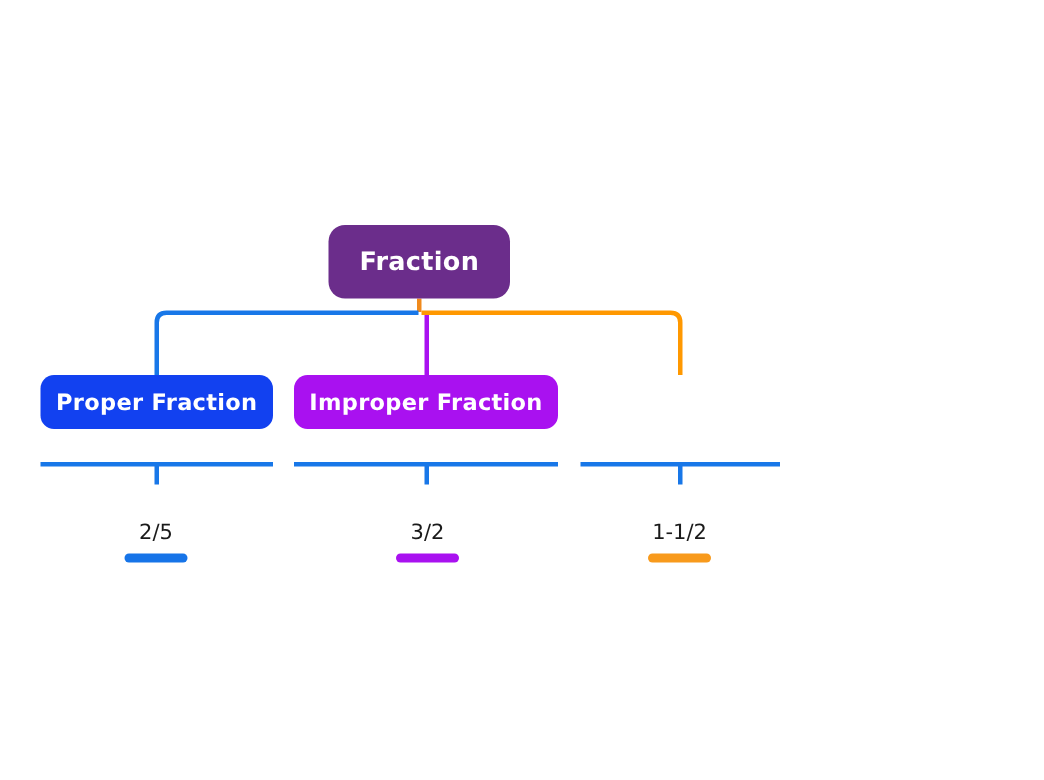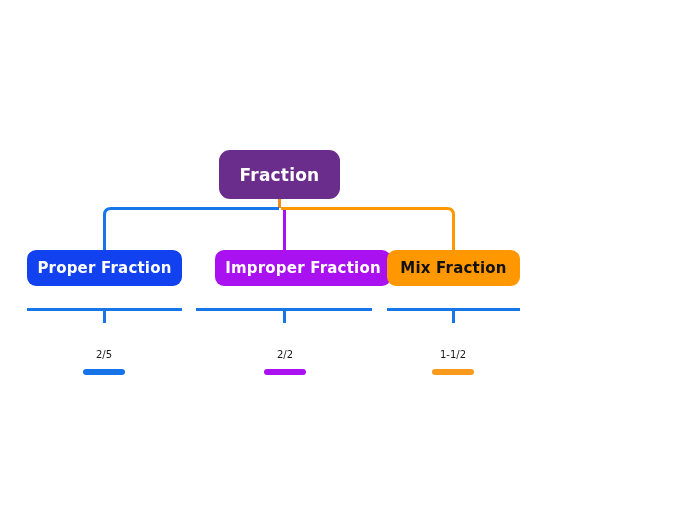--- a/index.html
+++ b/index.html
@@ -54,32 +54,32 @@
     color: #ffffff;
   }
 
   .node-child {
     top: 250px;
     height: 36px;
     font-size: 15px;
   }
 
   .child-0 { left: 27px;  width: 155px; }
-  .child-1 { left: 196px; width: 176px; margin-left: 19px; }
+  .child-1 { left: 196px; width: 176px; }
   .child-2 { left: 387px; width: 133px; }
 
   .leaf {
     position: absolute;
     display: flex;
     flex-direction: column;
     align-items: center;
   }
 
   .leaf-label {
-    font-size: 10px;
+    font-size: 14px;
     color: #1a1a1a;
     font-weight: normal;
     line-height: 12px;
     white-space: nowrap;
   }
 
   .leaf-bar {
     margin-top: 8px;
     width: 42px;
     height: 6px;
@@ -111,29 +111,28 @@
 
     <path d="M 387 309.5 L 520 309.5 M 453.5 309 L 453.5 323" stroke="#1877e8" stroke-width="3" fill="none"></path>
   </svg>
 
   <div class="node node-root" style="background-color: rgb(107, 45, 139); color: rgb(255, 255, 255);">Fraction</div>
 
   <div class="node node-child child-0" style="background-color: rgb(18, 65, 240); color: rgb(255, 255, 255);">Proper Fraction</div>
 
   <div class="node node-child child-1" style="background-color: rgb(169, 17, 240); color: rgb(255, 255, 255);">Improper Fraction</div>
 
-  <div class="node node-child child-2" style="background-color: rgb(255, 152, 0); color: rgb(17, 17, 17);">Mix Fraction</div>
 
   <div class="leaf leaf-0">
     <div class="leaf-label" style="color: rgb(26, 26, 26);">2/5</div>
     <div class="leaf-bar" style="background-color: rgb(22, 116, 232);"></div>
   </div>
 
   <div class="leaf leaf-1">
-    <div class="leaf-label" style="color: rgb(26, 26, 26);">2/2</div>
+    <div class="leaf-label" style="color: rgb(26, 26, 26);">3/2</div>
     <div class="leaf-bar" style="background-color: rgb(169, 17, 240);"></div>
   </div>
 
   <div class="leaf leaf-2">
     <div class="leaf-label" style="color: rgb(26, 26, 26); text-align: center;">1-1/2</div>
     <div class="leaf-bar" style="background-color: rgb(248, 154, 28);"></div>
   </div>
 
 </div>
 

